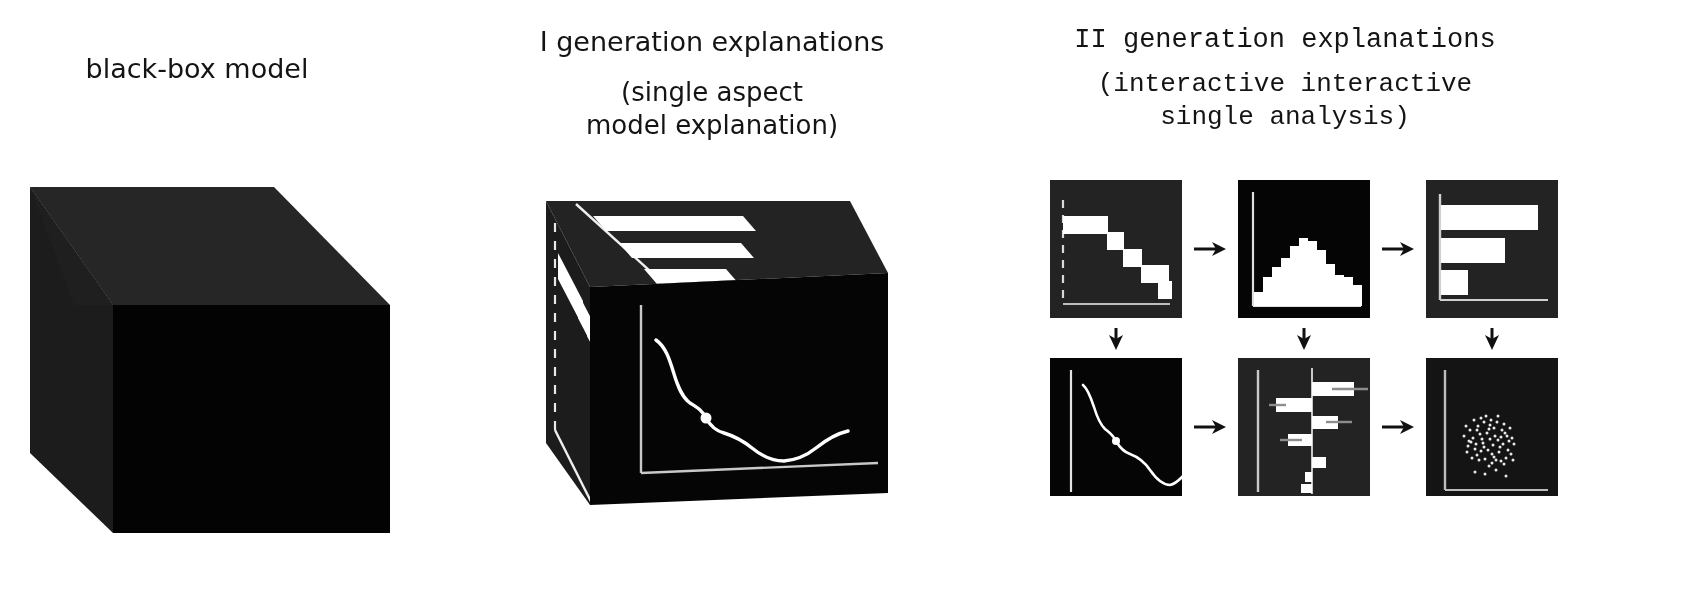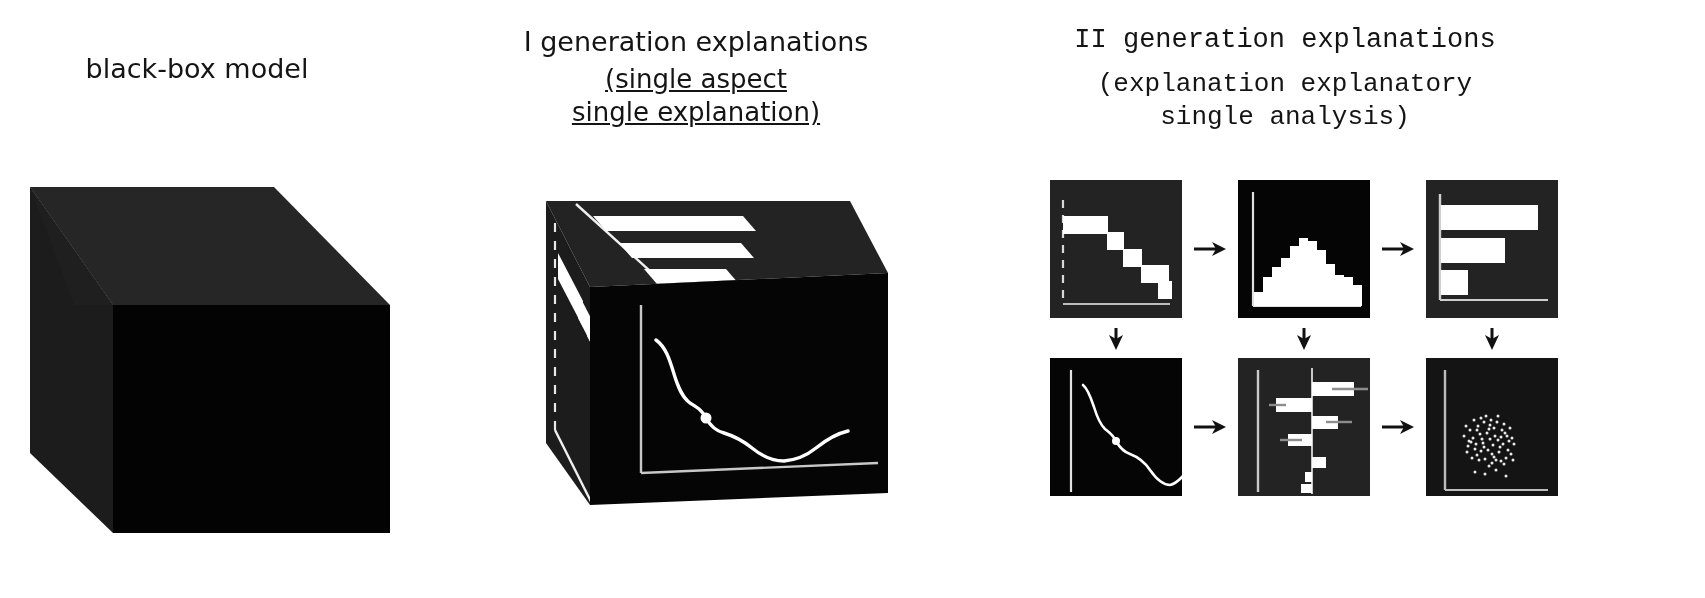--- a/index.html
+++ b/index.html
@@ -42,25 +42,25 @@
   .title-sub-line { display: block; }
 
   
   #title-blackbox {
     left: 37px;
     top: 52px;
     width: 320px;
   }
   
   #title-gen1 {
-    left: 436px;
+    left: 452px;
     top: 25px;
     width: 520px;
   }
-  #title-gen1 .title-sub { margin-top: 3px; text-decoration: underline; }
+  #title-gen1 .title-sub { margin-top: 16px; }
   
   #title-gen2 {
     left: 1025px;
     top: 23px;
     width: 520px;
     font-family: Liberation Mono, monospace;
   }
   #title-gen2 .title-sub { margin-top: 10px; }
 
   #cube-blackbox { left: 0px; top: 170px; }
@@ -75,28 +75,28 @@
 <div class="figure">
 
   <div class="title-block" id="title-blackbox">
     <div class="title-main">black-box model</div>
   </div>
 
   <div class="title-block" id="title-gen1">
     <div class="title-main">I generation explanations</div>
     <div class="title-sub">
       <span class="title-sub-line">(single aspect</span>
-      <span class="title-sub-line">single explanation)</span>
+      <span class="title-sub-line">model explanation)</span>
     </div>
   </div>
 
   <div class="title-block" id="title-gen2">
     <div class="title-main">II generation explanations</div>
     <div class="title-sub">
-      <span class="title-sub-line">(explanation explanatory</span>
+      <span class="title-sub-line">(interactive interactive</span>
       <span class="title-sub-line">single analysis)</span>
     </div>
   </div>
 
   <div class="panel" id="cube-blackbox">
     <svg width="420" height="370" viewBox="0 0 420 370">
 
       <polygon points="30,17 274,17 390,135 113,135" fill="#262626"></polygon>
 
       <polygon points="30,17 113,135 113,363 30,283" fill="#1c1c1c"></polygon>

